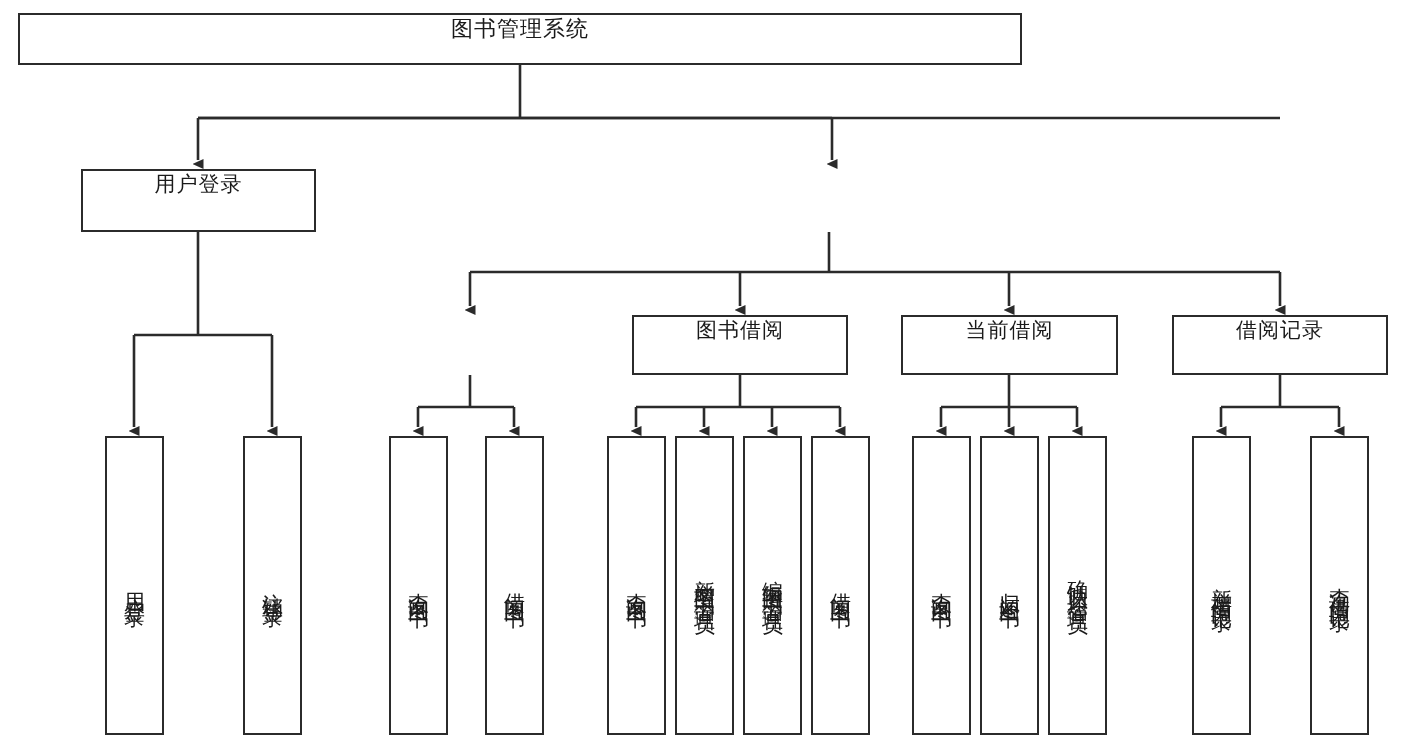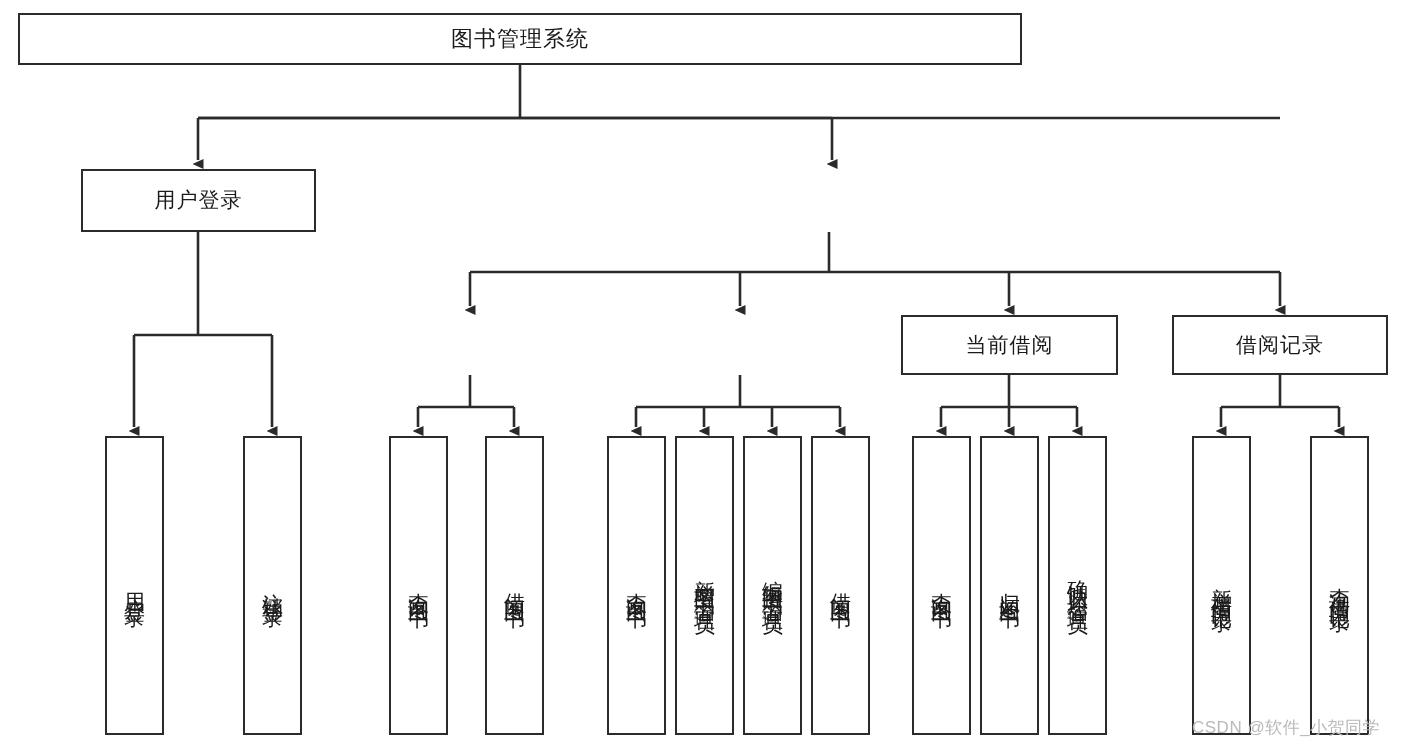--- a/index.html
+++ b/index.html
@@ -20,21 +20,20 @@
     left:0; top:0;
     width:1405px; height:747px;
     pointer-events:none;
   }
   .node{
     position:absolute;
     box-sizing:border-box;
     background:#ffffff;
     border:2px solid #2b2b2b;
     display:flex;
-    align-items:center;
     justify-content:center;
     text-align:center;
   }
   .node .label{
     font-size:21px;
     line-height:1.25;
     letter-spacing:1px;
     color:#1a1a1a;
     white-space:nowrap;
   }
@@ -125,20 +124,23 @@
   <div class="node root" style="left:18px; top:13px; width:1004px; height:52px;">
     <span class="label">图书管理系统</span>
   </div>
 
   <div class="node" style="left:81px; top:169px; width:235px; height:63px;">
     <span class="label">用户登录</span>
   </div>
 
 
 
+  <div class="node" style="left:632px; top:315px; width:216px; height:60px;">
+    <span class="label">图书借阅</span>
+  </div>
 
   <div class="node" style="left:1172px; top:315px; width:216px; height:60px;">
     <span class="label">借阅记录</span>
   </div>
 
   <div class="node" style="left:901px; top:315px; width:217px; height:60px;">
     <span class="label">当前借阅</span>
   </div>
 
   <div class="node leaf" style="left:105px; top:436px; width:59px; height:299px;">
@@ -178,15 +180,14 @@
     <span class="label">确认归还（管理员）</span>
   </div>
 
   <div class="node leaf" style="left:1192px; top:436px; width:59px; height:299px;">
     <span class="label">新增借阅记录</span>
   </div>
   <div class="node leaf" style="left:1310px; top:436px; width:59px; height:299px;">
     <span class="label">查询借阅记录</span>
   </div>
 
-  <div class="watermark" style="left:1192px; top:716px;">CSDN @软件_小贺同学</div>
 
 </div>
 
 </body></html>

